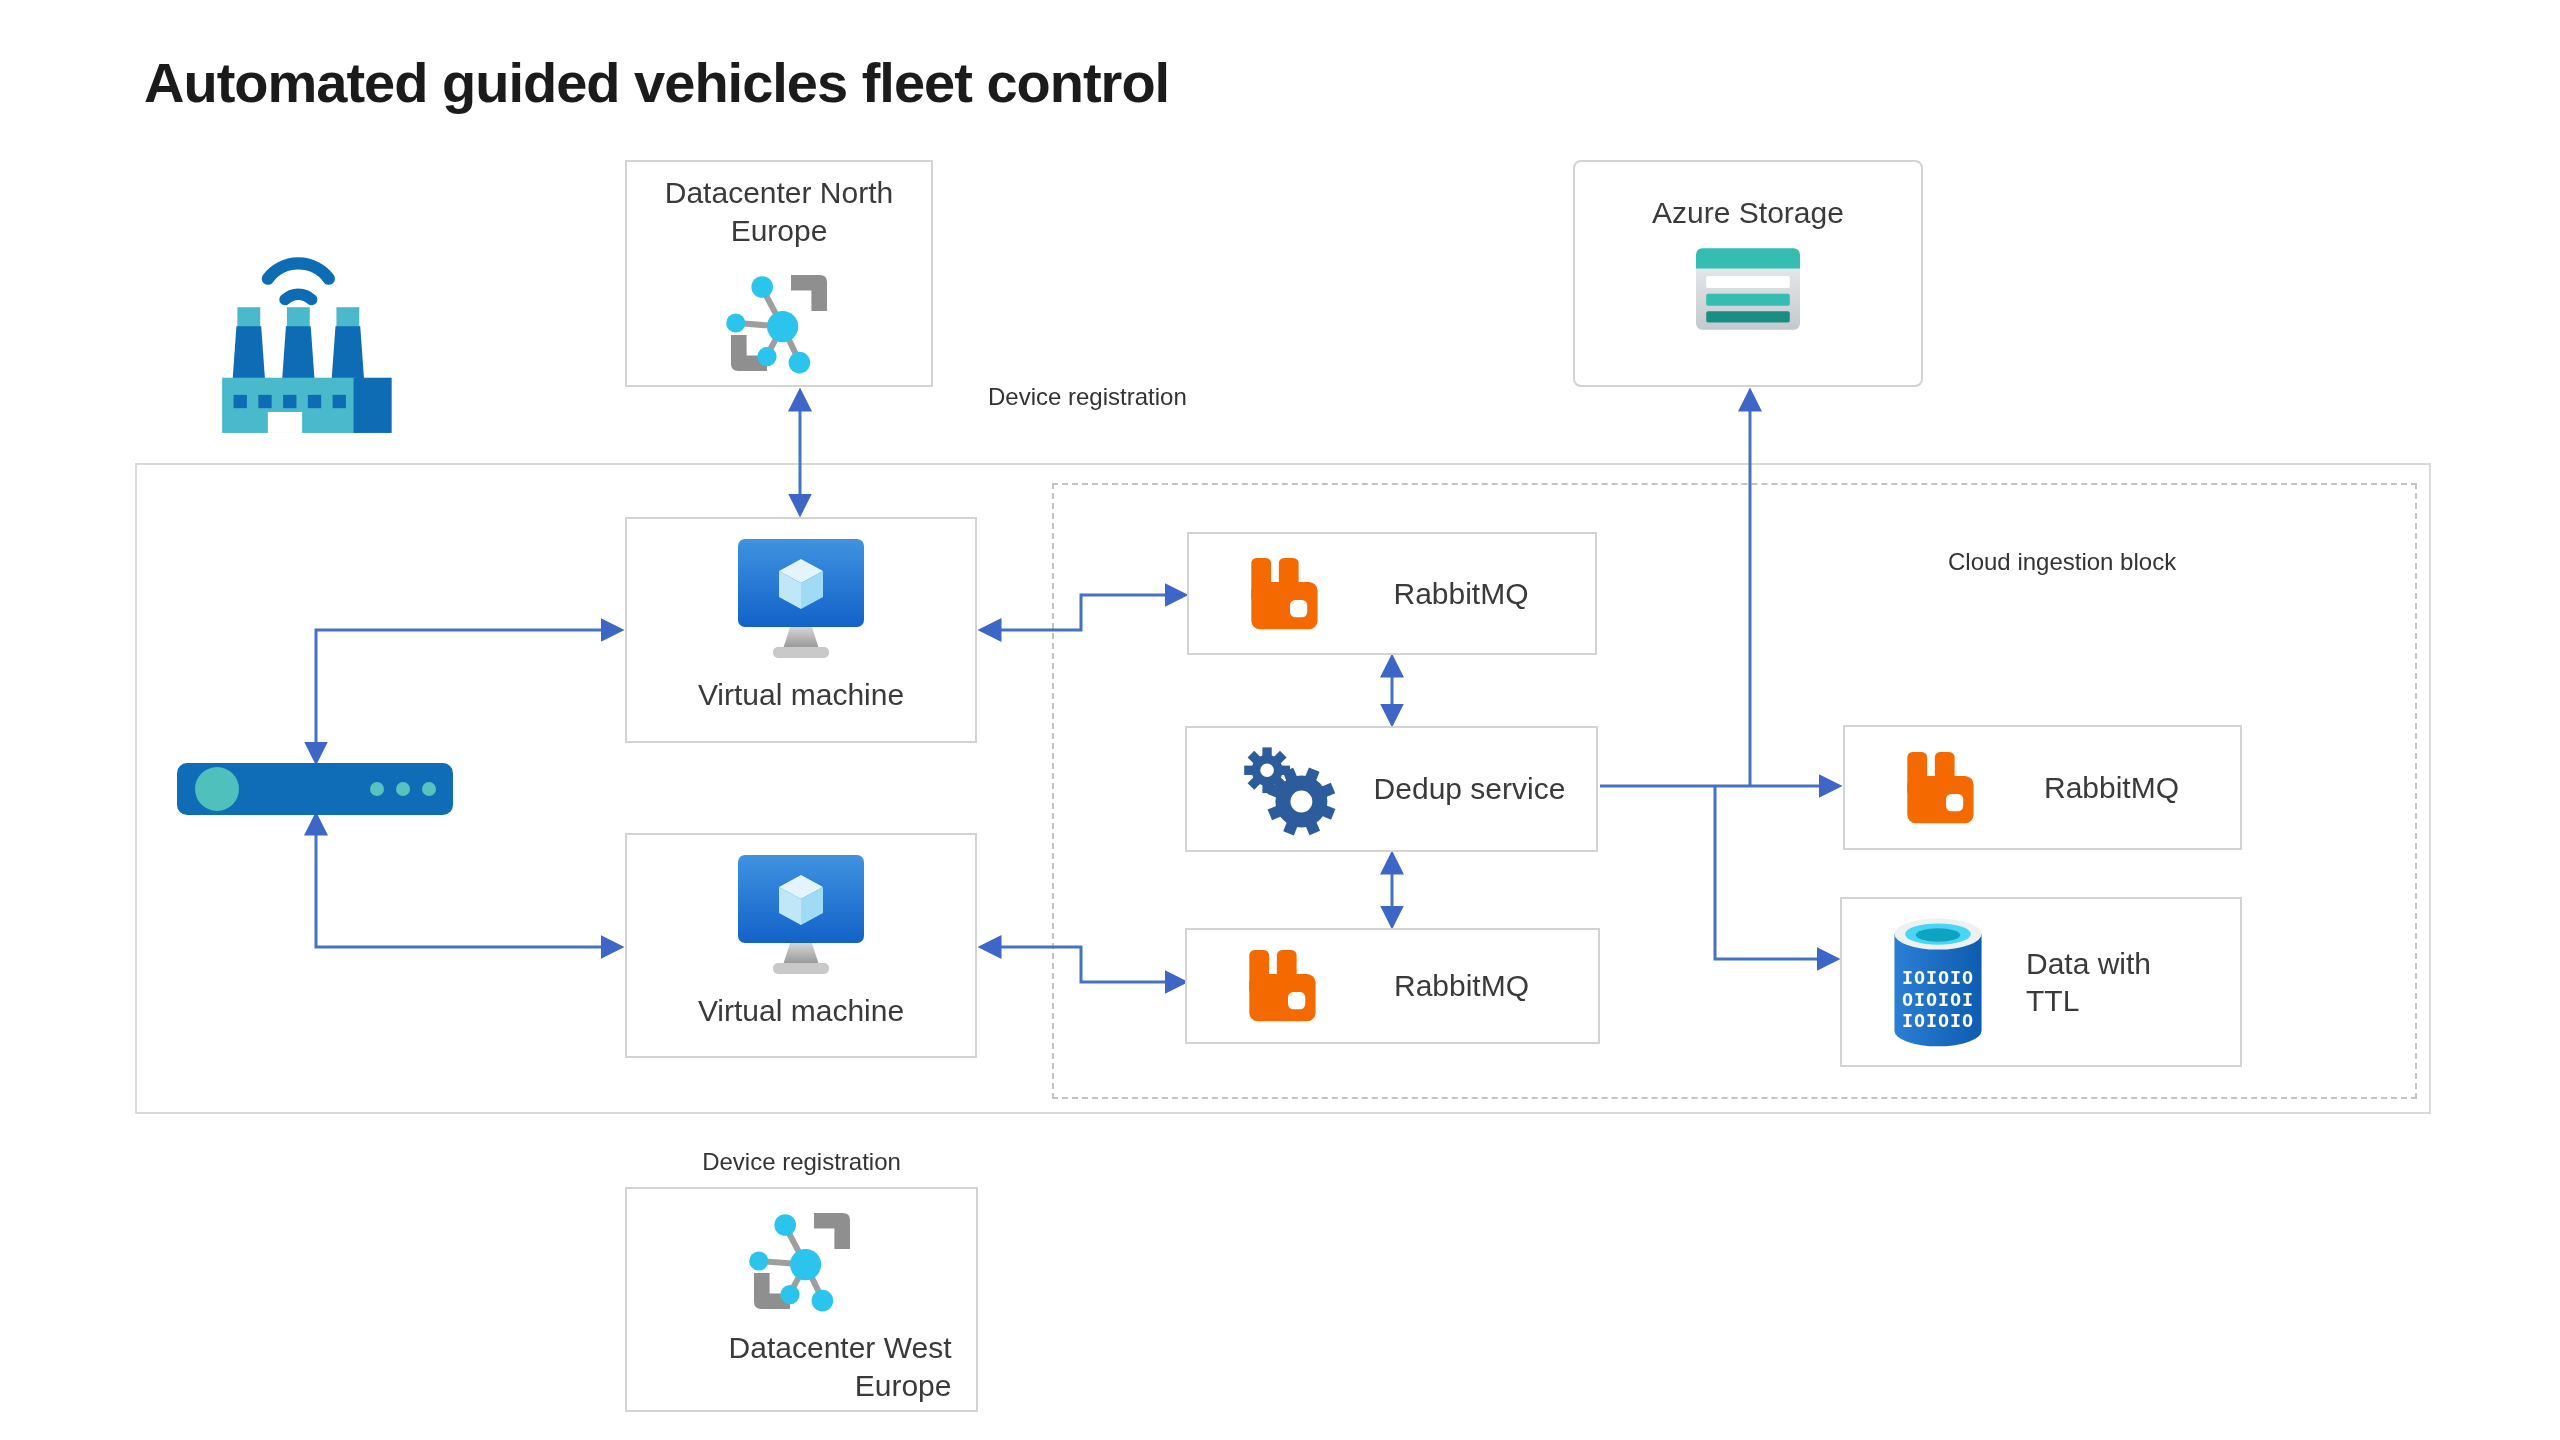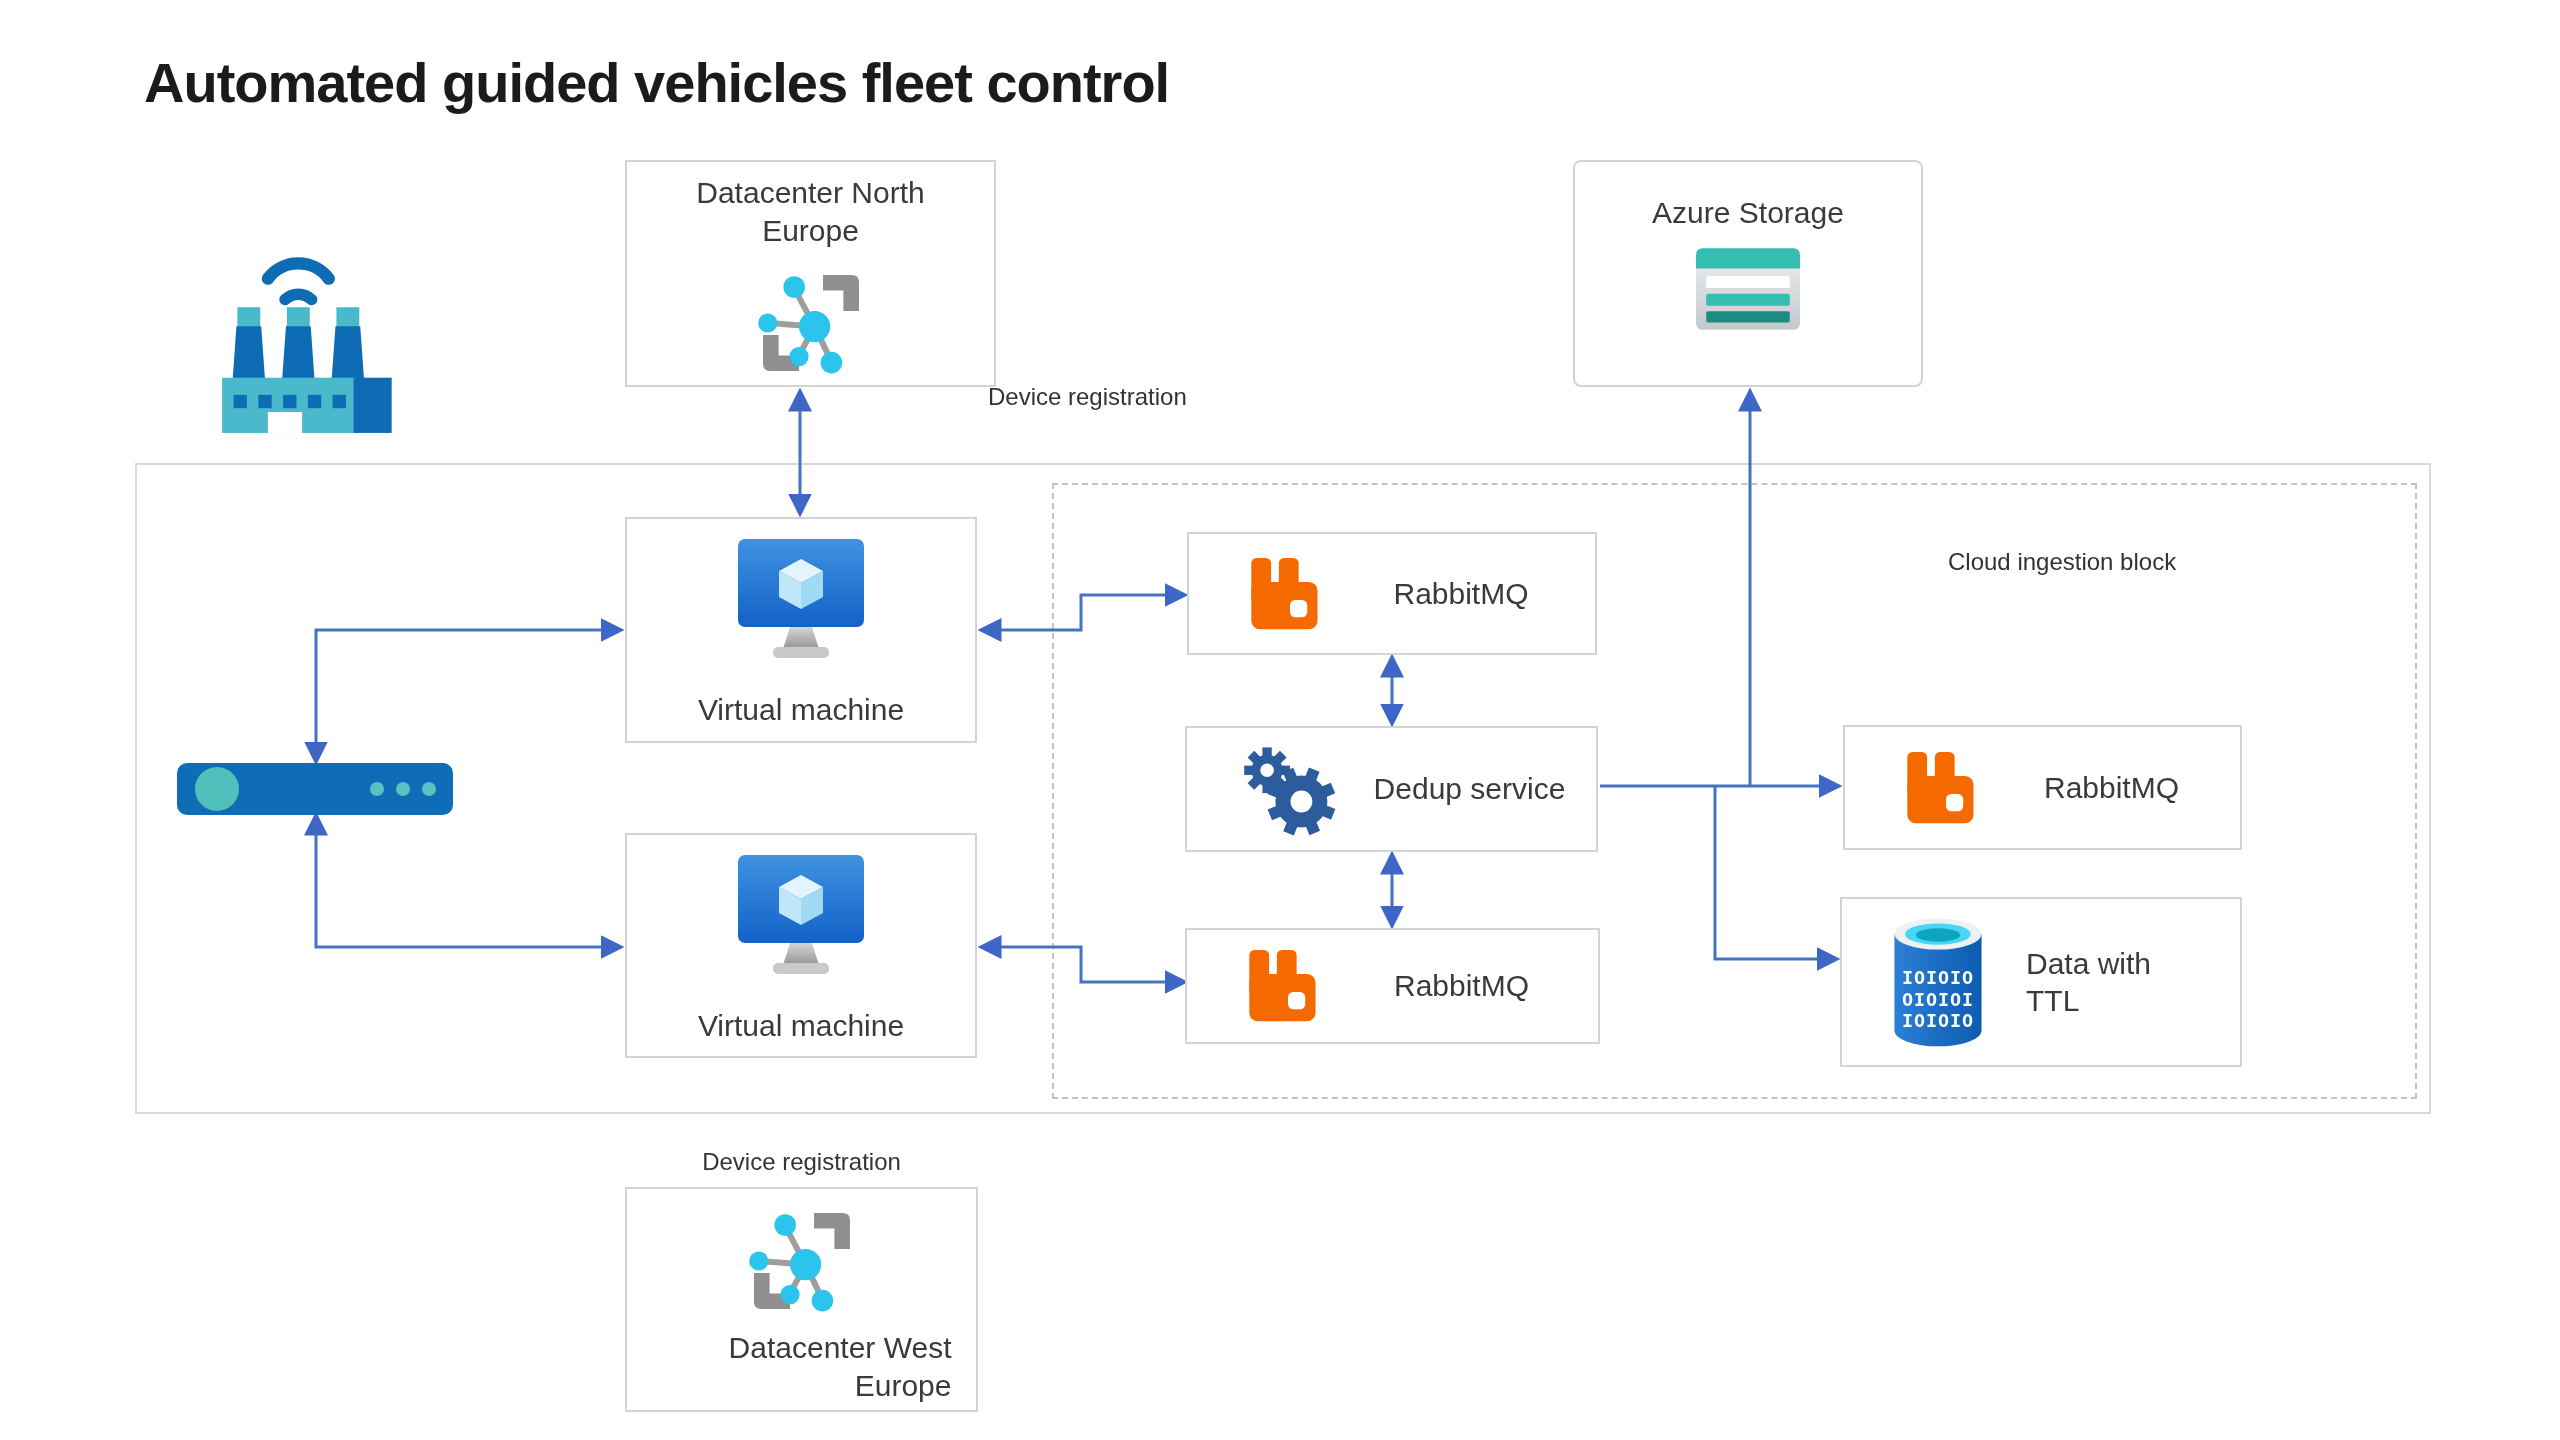--- a/index.html
+++ b/index.html
@@ -15,37 +15,37 @@
   .devreg-top{left:988px;top:383px;}
   .devreg-bottom{left:625px;top:1148px;width:353px;text-align:center;}
 
   
   .node{position:absolute;background:#fff;border:2px solid #d3d3d3;box-sizing:border-box;}
   .node .lbl{font-size:30px;color:#3a3a3a;line-height:1.25;}
   .vnode{display:flex;flex-direction:column;align-items:center;}
   .hnode{display:flex;flex-direction:row;align-items:center;}
   .hnode .lbl{flex:1;text-align:center;}
 
-  .n-dcnorth{left:625px;top:160px;width:371px;height:227px;}
+  .n-dcnorth{left:625px;top:160px;width:308px;height:227px;}
   .n-storage{left:1573px;top:160px;width:350px;height:227px;border-radius:8px;}
   .n-vm1{left:625px;top:517px;width:352px;height:226px;}
   .n-vm2{left:625px;top:833px;width:352px;height:225px;}
   .n-rmq1{left:1187px;top:532px;width:410px;height:123px;}
   .n-dedup{left:1185px;top:726px;width:413px;height:126px;}
   .n-rmq2{left:1185px;top:928px;width:415px;height:116px;}
   .n-rmq3{left:1843px;top:725px;width:399px;height:125px;}
   .n-ttl{left:1840px;top:897px;width:402px;height:170px;}
   .n-dcwest{left:625px;top:1187px;width:353px;height:225px;}
 
   .n-dcnorth .lbl{margin-top:12px;text-align:center;width:300px;}
   .n-dcnorth svg{margin-top:14px;}
   .n-storage .lbl{margin-top:32px;text-align:center;}
   .n-storage svg{margin-top:16px;}
   .n-vm1 svg,.n-vm2 svg{margin-top:16px;}
-  .n-vm1 .lbl,.n-vm2 .lbl{margin-top:21px;}
+  .n-vm1 .lbl,.n-vm2 .lbl{margin-top:6px;}
   .n-dcwest svg{margin-top:12px;}
   .n-dcwest .lbl{margin-top:8px;text-align:right;width:300px;}
   .hnode svg{margin-left:52px;}
   .n-ttl svg{margin-left:40px;}
   .n-ttl .lbl{flex:none;margin-left:32px;width:180px;text-align:left;}
 
   
   .lb{position:absolute;left:177px;top:763px;width:276px;height:52px;background:#0e6db6;border-radius:10px;}
   .lb .big-dot{position:absolute;left:18px;top:4px;width:44px;height:44px;border-radius:50%;background:#4fc0bb;}
   .lb .dot{position:absolute;top:19px;width:14px;height:14px;border-radius:50%;background:#56c3be;}

